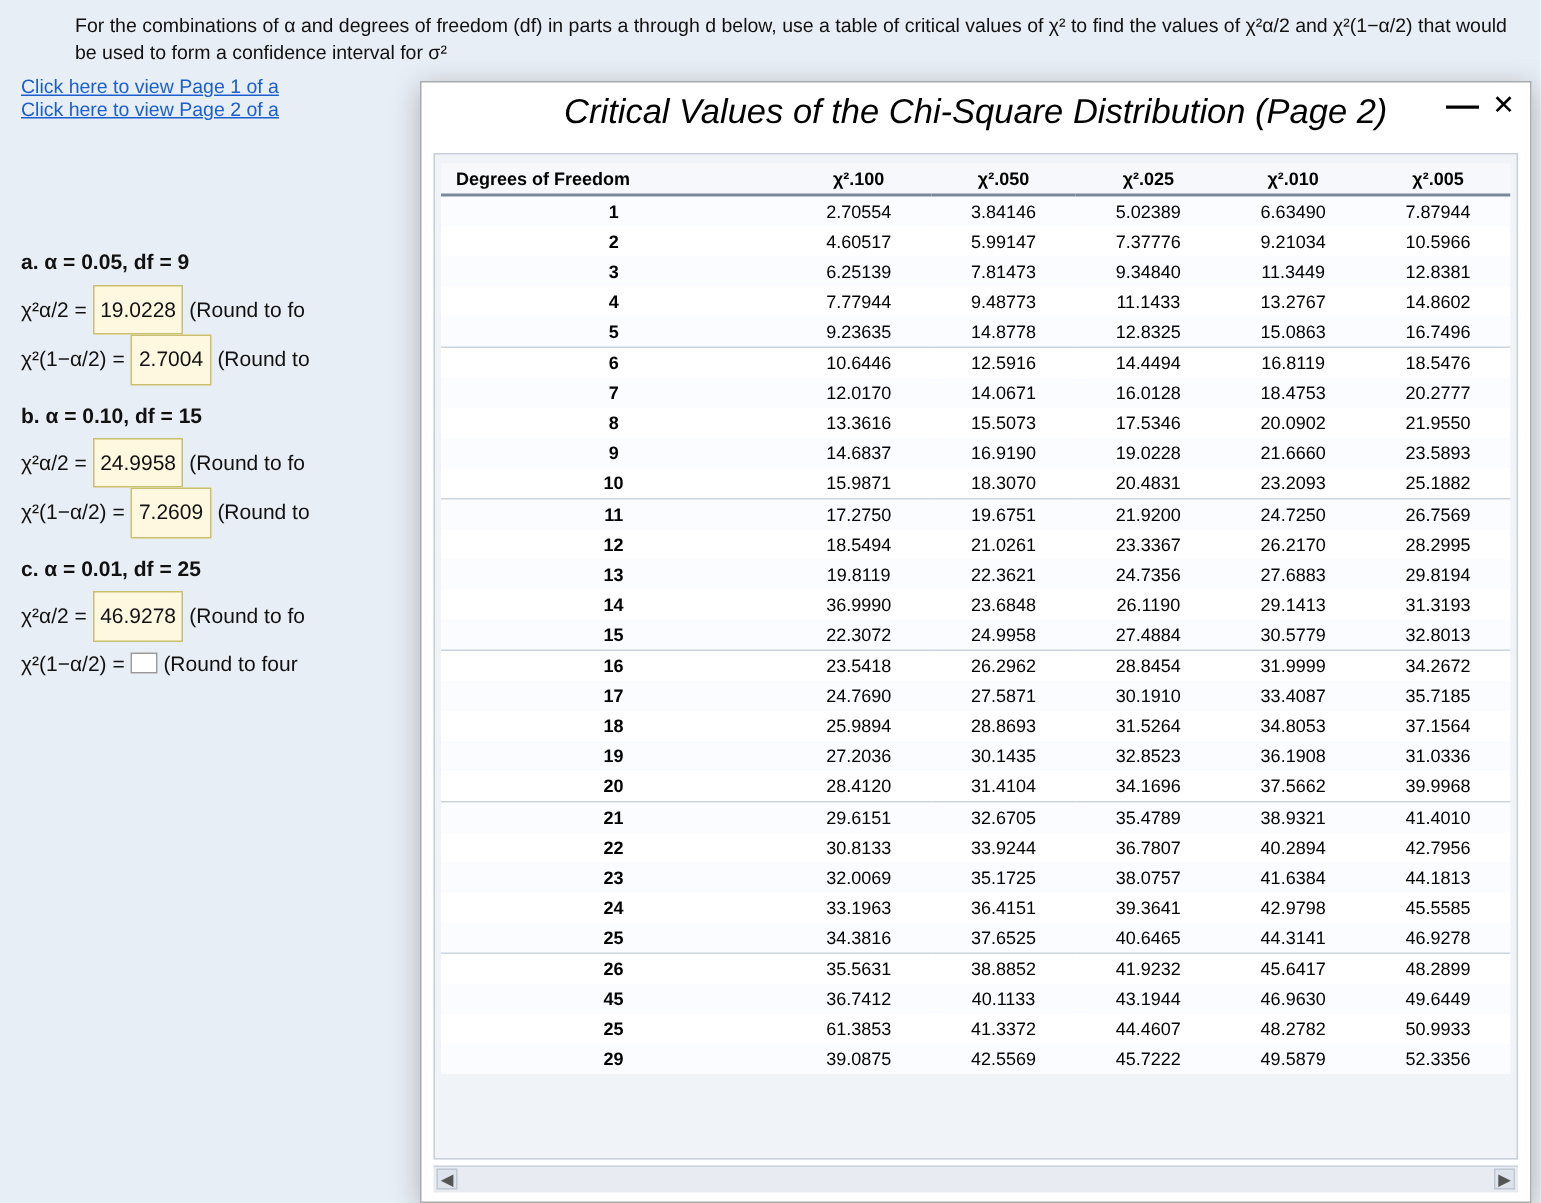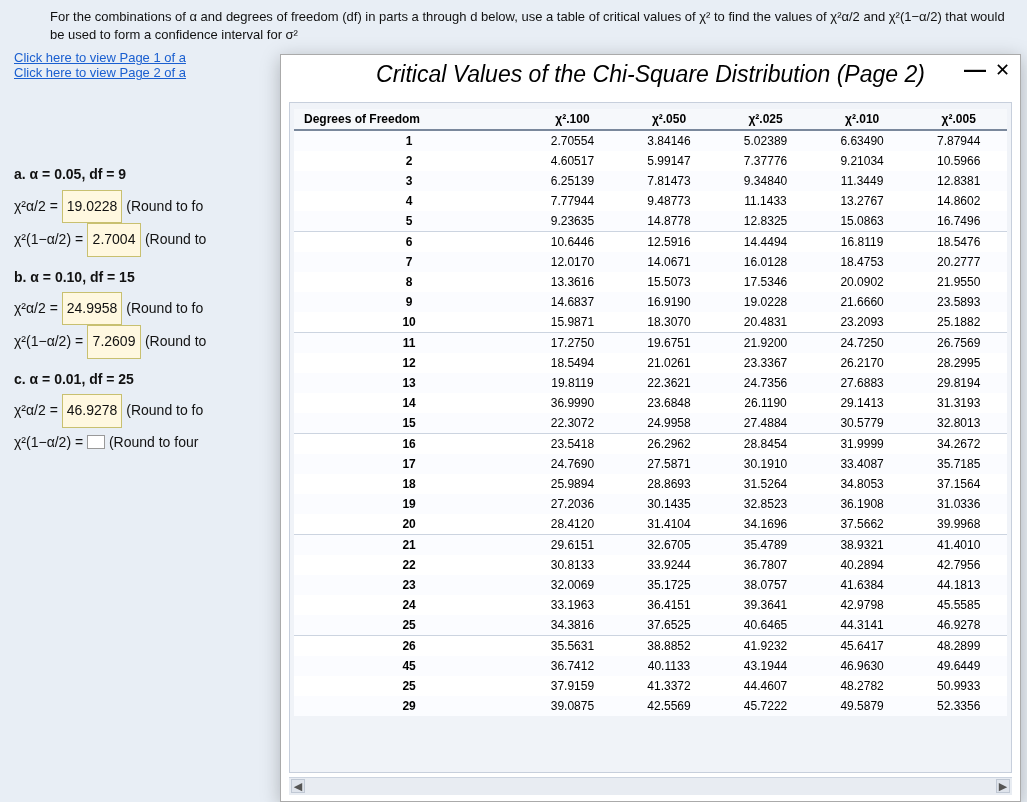--- a/index.html
+++ b/index.html
@@ -330,21 +330,21 @@
             <tr>
               <td>45</td>
               <td>36.7412</td>
               <td>40.1133</td>
               <td>43.1944</td>
               <td>46.9630</td>
               <td>49.6449</td>
             </tr>
             <tr>
               <td>25</td>
-              <td>37.9159</td>
+              <td>61.3853</td>
               <td>41.3372</td>
               <td>44.4607</td>
               <td>48.2782</td>
               <td>50.9933</td>
             </tr>
             <tr>
               <td>29</td>
               <td>39.0875</td>
               <td>42.5569</td>
               <td>45.7222</td>

